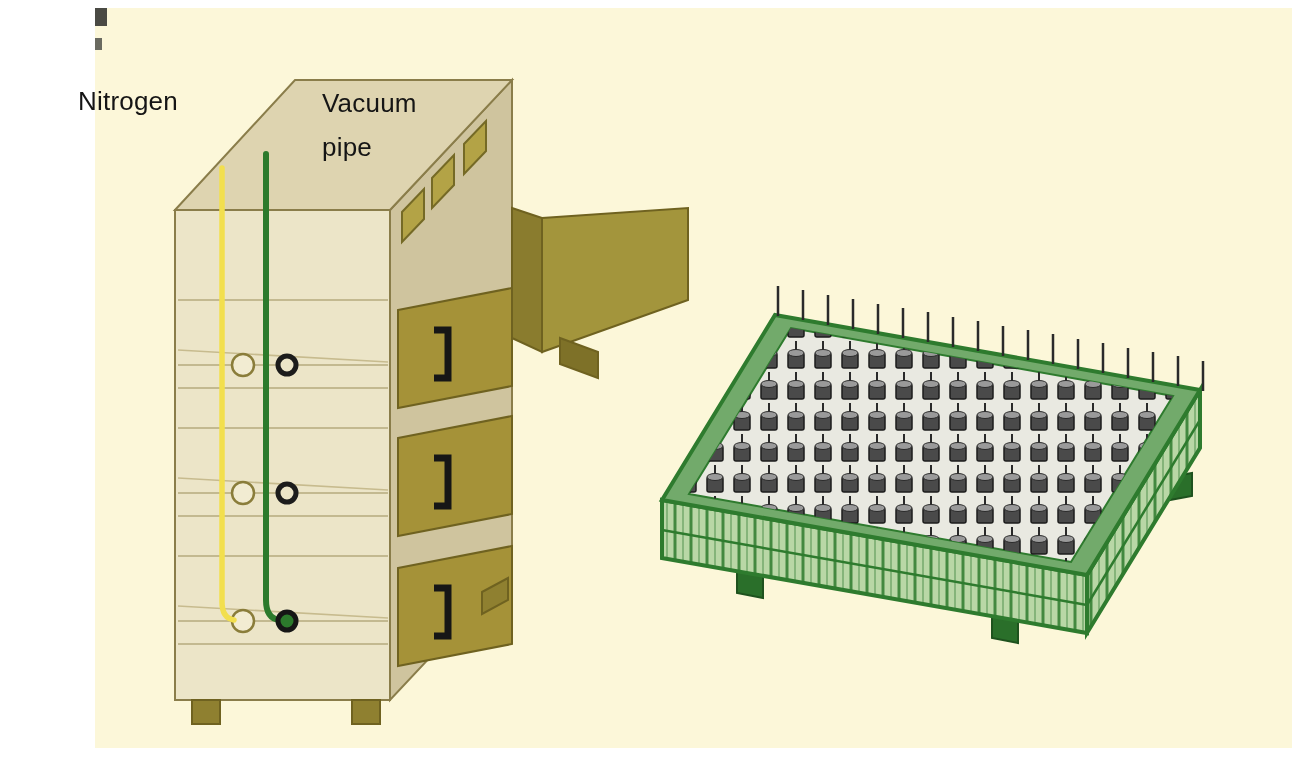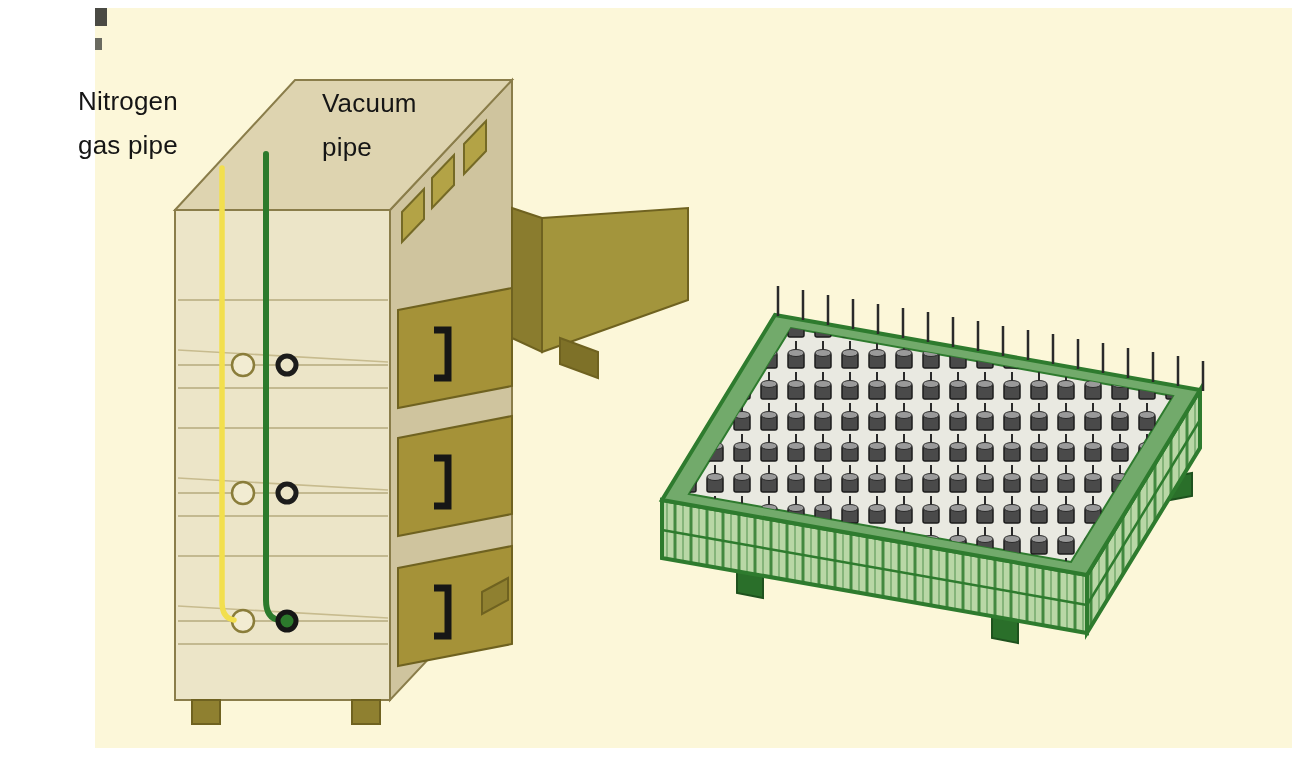--- a/index.html
+++ b/index.html
@@ -140,20 +140,19 @@
         <line x1="1128" y1="348" x2="1128" y2="378"></line>
         <line x1="1153" y1="352" x2="1153" y2="382"></line>
         <line x1="1178" y1="356" x2="1178" y2="386"></line>
         <line x1="1203" y1="361" x2="1203" y2="391"></line>
       </g>
     </g>
   </svg>
 
   <div class="label label-nitrogen">
     <div>Nitrogen</div>
-    <div>gas pipe</div>
   </div>
   <div class="label label-vacuum">
     <div>Vacuum</div>
     <div>pipe</div>
   </div>
 
 </div>
 
 </body></html>

